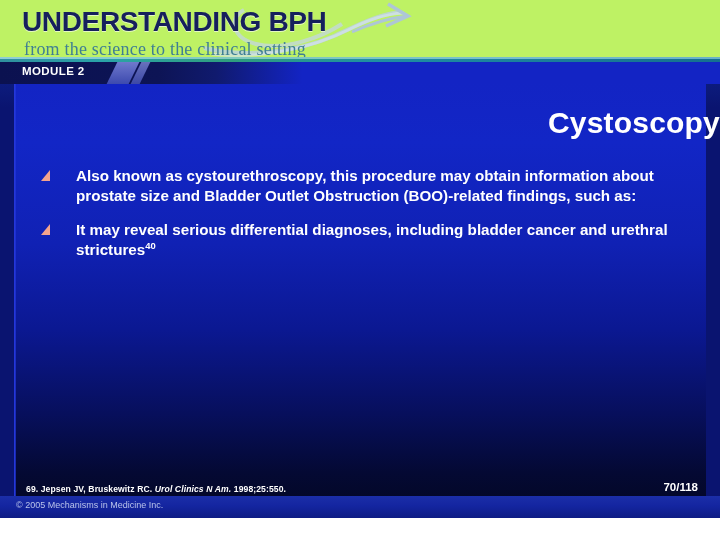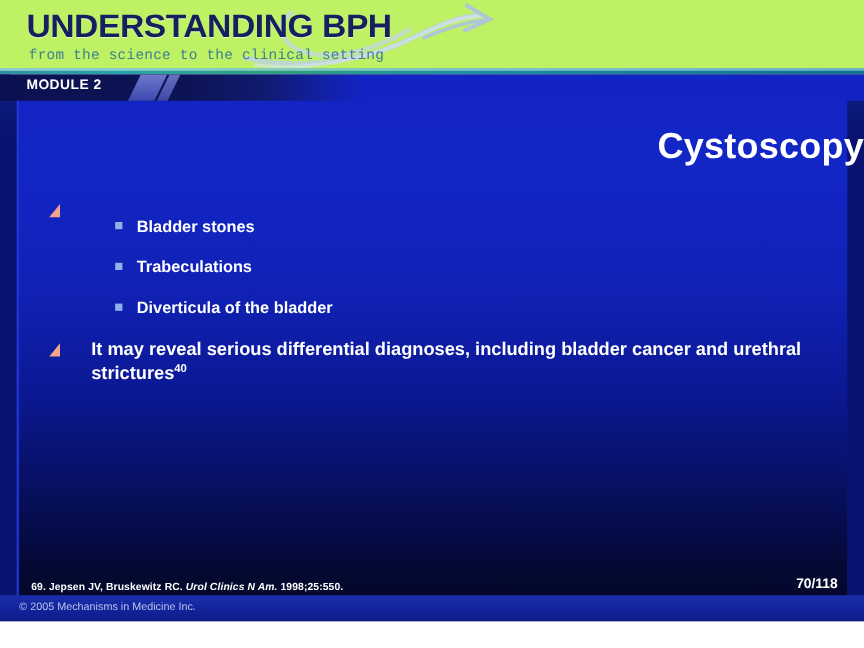--- a/index.html
+++ b/index.html
@@ -59,22 +59,22 @@
     color: #16205c;
     transform: scaleX(1.04);
     transform-origin: left center;
     white-space: nowrap;
     text-shadow: 0 1px 0 rgba(255,255,255,0.6);
   }
   .logo-tagline {
     position: absolute;
     left: 2px;
     top: 35px;
-    font-family: Liberation Mono, monospace;
-    font-size: 12px;
+    font-family: Liberation Serif, serif;
+    font-size: 18px;
     color: #3f7f93;
     letter-spacing: 0.2px;
     white-space: nowrap;
   }
   .header-rule {
     position: absolute;
     left: 0;
     top: 57px;
     width: 720px;
     height: 5px;
@@ -370,36 +370,23 @@
       <div class="module-slash-b"></div>
       <div class="module-label">MODULE 2</div>
     </div>
 
     <div class="slide-title">Cystoscopy</div>
 
     <div class="content">
 
       <div class="bullet-l1">
         <span class="tri-marker"></span>
+        <span>Also known as cystourethroscopy, this procedure may obtain information about prostate size and Bladder Outlet Obstruction (BOO)-related findings, such as:</span>
       </div>
 
-      <ul class="sub-list">
-        <li class="bullet-l2">
-          <span class="sq-marker"></span>
-          <span>Bladder stones</span>
-        </li>
-        <li class="bullet-l2">
-          <span class="sq-marker"></span>
-          <span>Trabeculations</span>
-        </li>
-        <li class="bullet-l2">
-          <span class="sq-marker"></span>
-          <span>Diverticula of the bladder</span>
-        </li>
-      </ul>
 
       <div class="bullet-l1">
         <span class="tri-marker"></span>
         <span>It may reveal serious differential diagnoses, including bladder cancer and urethral strictures</span><sup class="ref">40</sup>
       </div>
 
     </div>
 
     <div class="citation">
       <span>69. Jepsen JV, Bruskewitz RC.</span>

